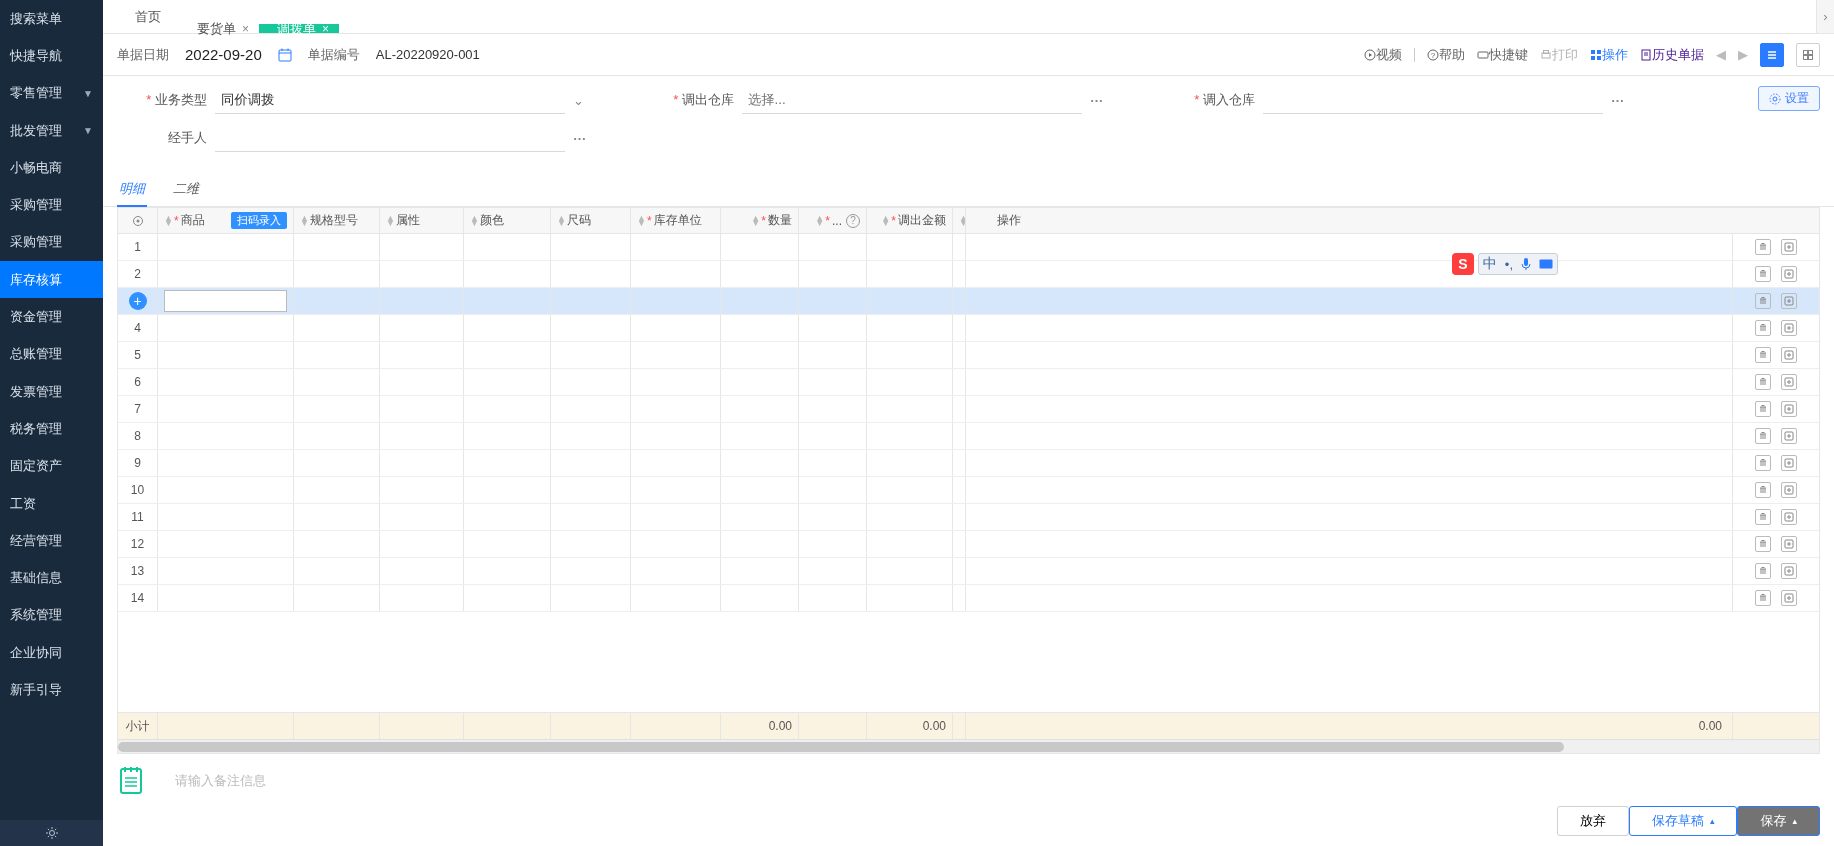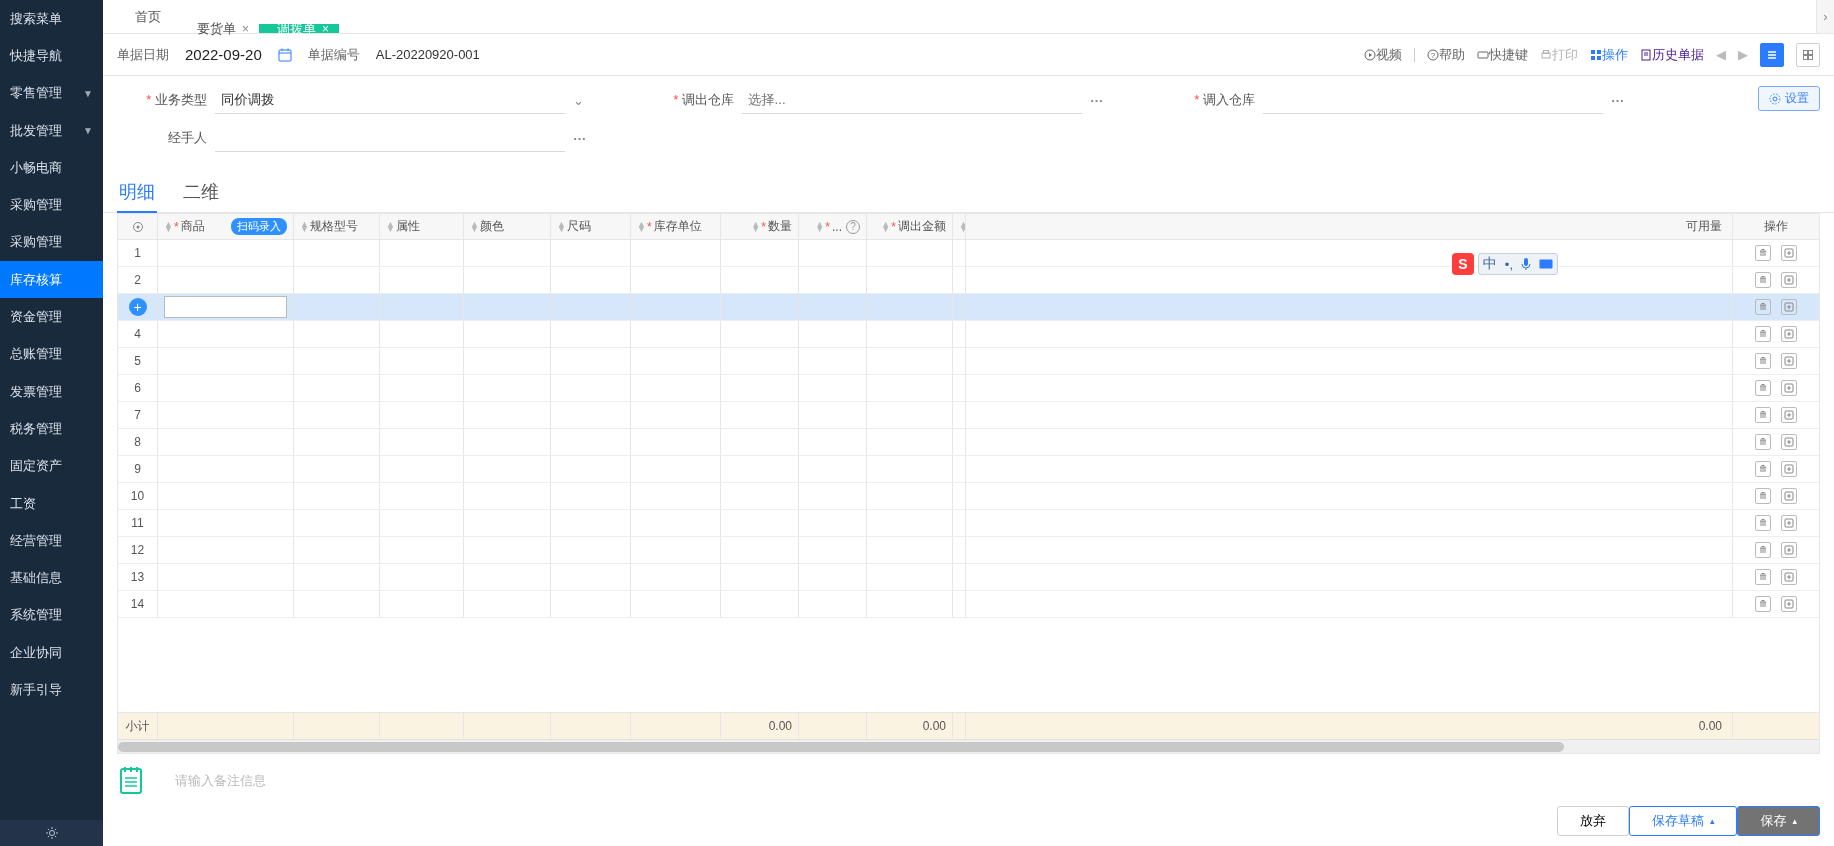--- a/index.html
+++ b/index.html
@@ -47,21 +47,21 @@
 .finput { height: 28px; border: none; border-bottom: 1px solid #d9d9d9; padding: 0 6px; background: transparent; outline: none; color:#333; }
 .finput.sel { width: 350px; }
 .finput.med { width: 340px; }
 .finput.sm { width: 350px; }
 .fchev { color:#888; cursor:pointer; }
 .fdots { color:#888; cursor:pointer; letter-spacing:2px; font-weight:bold; }
 .settings-btn { border:1px solid #7aa8ff; color:#3a7bff; background:#f0f6ff; padding:3px 10px; border-radius:3px; cursor:pointer; display:inline-flex; align-items:center; gap:4px; font-size:12px; }
 
 
 .inner-tabs { display:flex; gap:24px; padding: 0 14px; border-bottom:1px solid #e6e6e6; margin-top:10px; }
-.inner-tab { padding: 8px 2px; cursor:pointer; color:#555; position:relative; font-size:18px; }
+.inner-tab { padding: 8px 2px; cursor:pointer; color:#555; position:relative; font-size:13px;font-style:italic; }
 .inner-tab.active { color:#2a7bff; }
 .inner-tab.active::after { content:""; position:absolute; left:0; right:0; bottom:-1px; height:2px; background:#2a7bff; }
 
 
 .table-wrap { flex:1; padding: 0 14px; overflow:hidden; display:flex; flex-direction:column; }
 .grid { border:1px solid #e6e6e6; border-top:none; display:flex; flex-direction:column; flex:1; overflow:hidden; }
 .grid-header, .grid-row, .grid-footer { display:flex; min-height:27px; }
 .grid-header { background:#f7f7f7; border-bottom:1px solid #e6e6e6; border-top:1px solid #e6e6e6; }
 .gh, .gc { border-right:1px solid #e6e6e6; display:flex; align-items:center; padding:0 6px; font-size:12px; color:#555; overflow:hidden; white-space:nowrap; }
 .gh { position:relative; }
@@ -74,21 +74,21 @@
 .col-color { width:87px; }
 .col-size { width:80px; }
 .col-unit { width:90px; }
 .col-qty { width:78px; justify-content:flex-end; }
 .col-dots { width:68px; justify-content:flex-end; }
 .col-amt { width:86px; justify-content:flex-end; }
 .col-blank { width:11px; }
 .col-big { flex:1; justify-content:flex-end; padding-right:10px; }
 .col-ops { width:86px; justify-content:center; gap:10px; border-right:none; }
 
-.scan-badge { background:#2f90ff; color:#fff; padding:1px 6px; border-radius:8px; font-size:11px; margin-left:auto; }
+.scan-badge { background:#2f90ff; color:#fff; padding:1px 6px; border-radius:2px; font-size:11px; margin-left:auto; }
 .info-icon { width:14px; height:14px; border:1px solid #999; border-radius:50%; display:inline-flex; align-items:center; justify-content:center; font-size:10px; color:#999; margin-left:4px; }
 
 .grid-body { flex:1; overflow:auto; }
 .grid-row { border-bottom:1px solid #eee; }
 .grid-row.active { background:#d6e6fb; }
 .grid-row.active .col-idx { padding:0; }
 .add-circle { width:18px; height:18px; border-radius:50%; background:#2f90ff; color:#fff; display:flex; align-items:center; justify-content:center; font-size:14px; line-height:1; }
 .cell-input { width:100%; height:22px; border:1px solid #bbb; padding:0 4px; outline:none; background:#fff; }
 .row-op-icon { width:16px; height:16px; border:1px solid #bbb; border-radius:2px; display:inline-flex; align-items:center; justify-content:center; color:#888; font-size:11px; cursor:pointer; }
 
@@ -380,23 +380,20 @@
             </div>
           <div class="gh col-dots"><span class="sort">▲<br>▼</span><span class="req-star">*</span>...<span class="info-icon">?</span></div>
           <div class="gh col-amt">
               <span class="sort">▲<br>▼</span>
               <span class="req-star">*</span>
               <span>调出金额</span>
             </div>
           <div class="gh col-blank">
               <span class="sort">▲<br>▼</span>
             </div>
-          <div class="gh col-big">
-              <span>可用量</span>
-            </div>
           <div class="gh col-ops">
               <span>操作</span>
             </div>
         </div>
 
         <div class="grid-body" id="grid-body">
             <div class="grid-row">
               <div class="gc col-idx">1</div>
               <div class="gc col-prod"></div>
               <div class="gc col-spec"></div>

